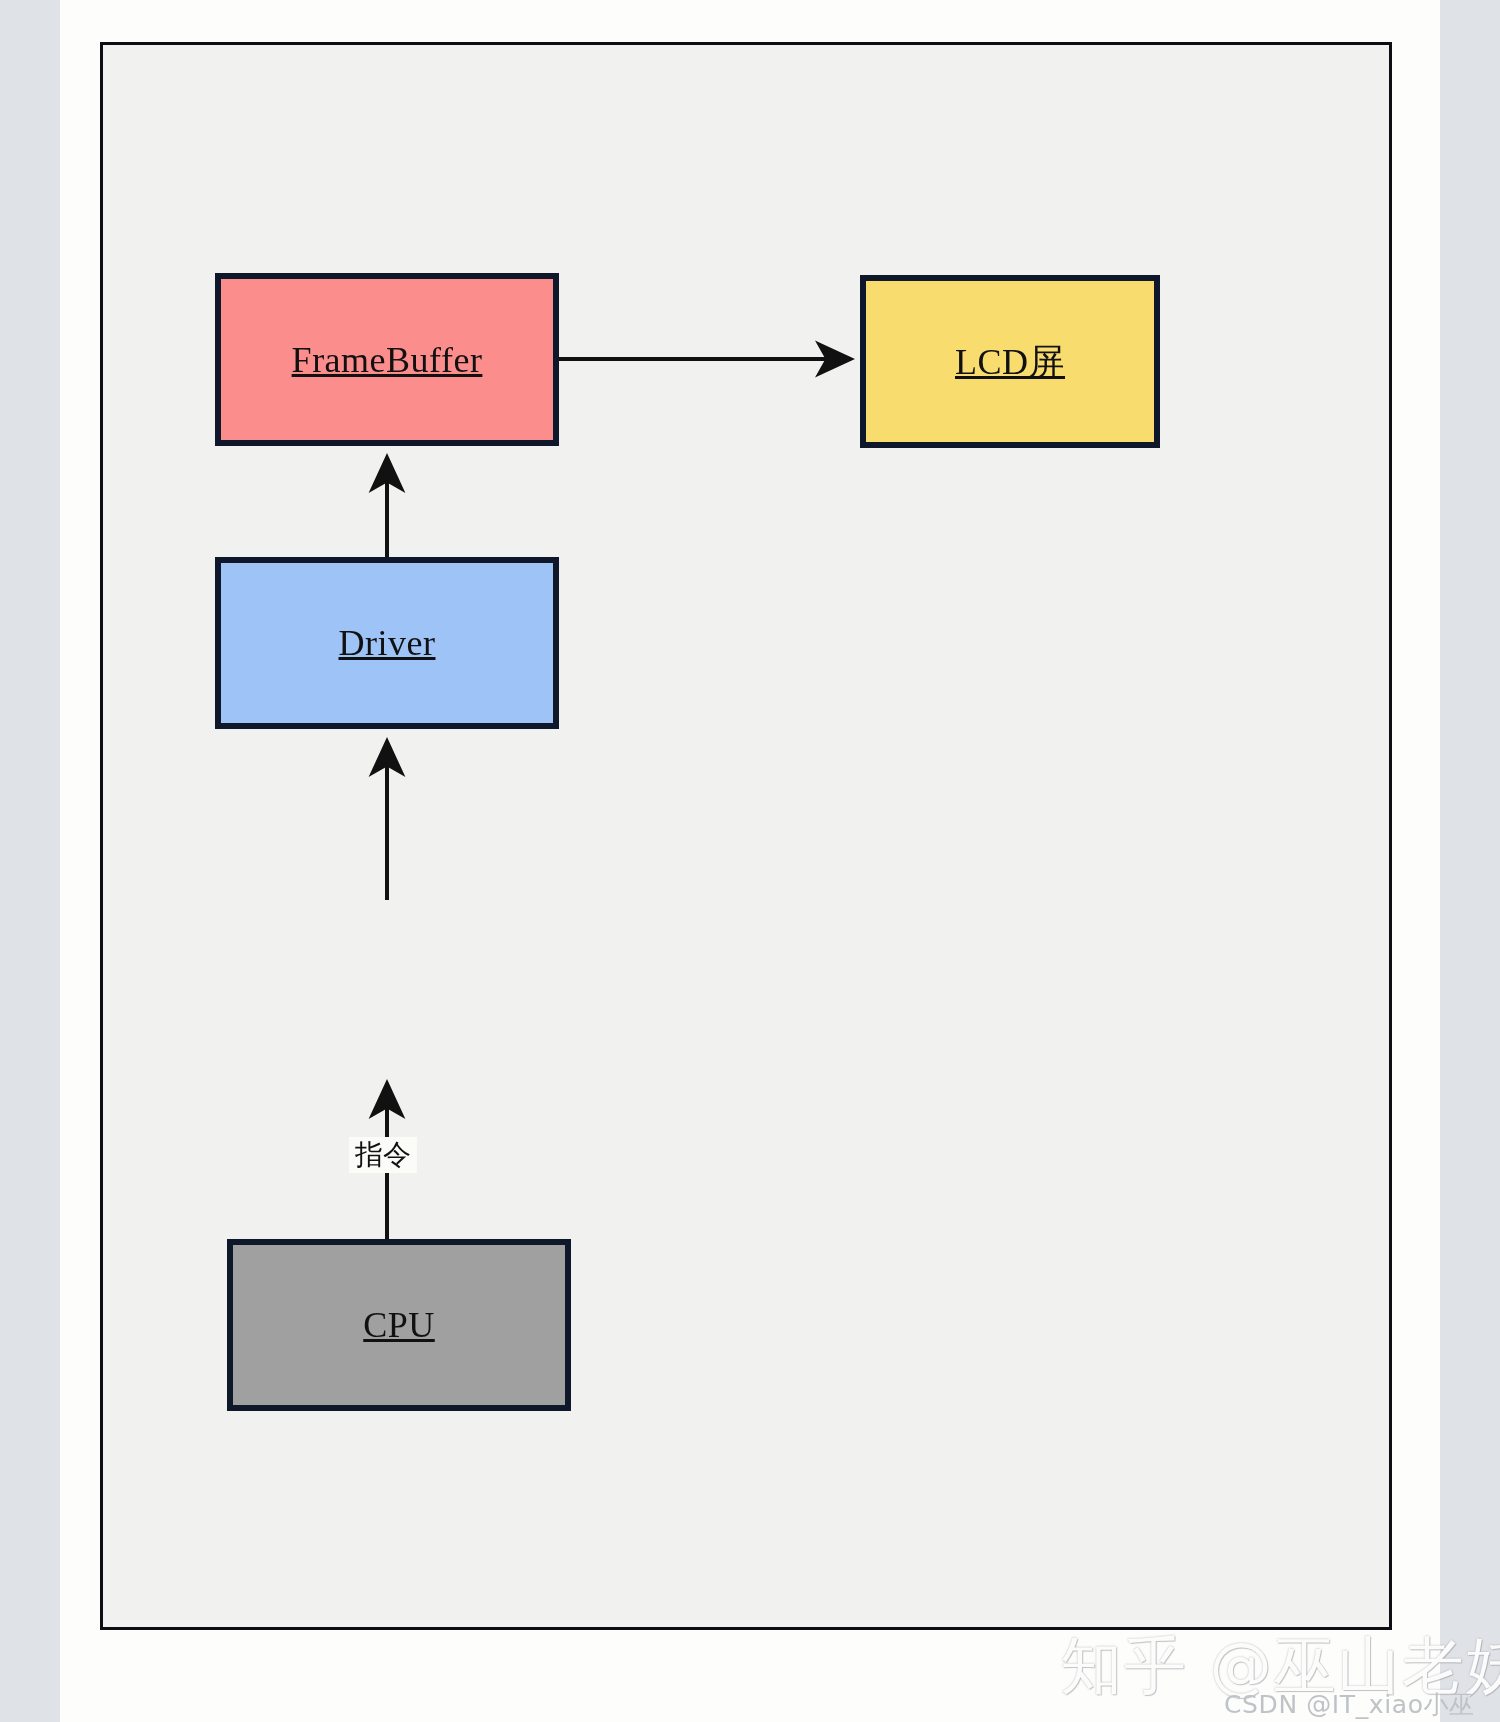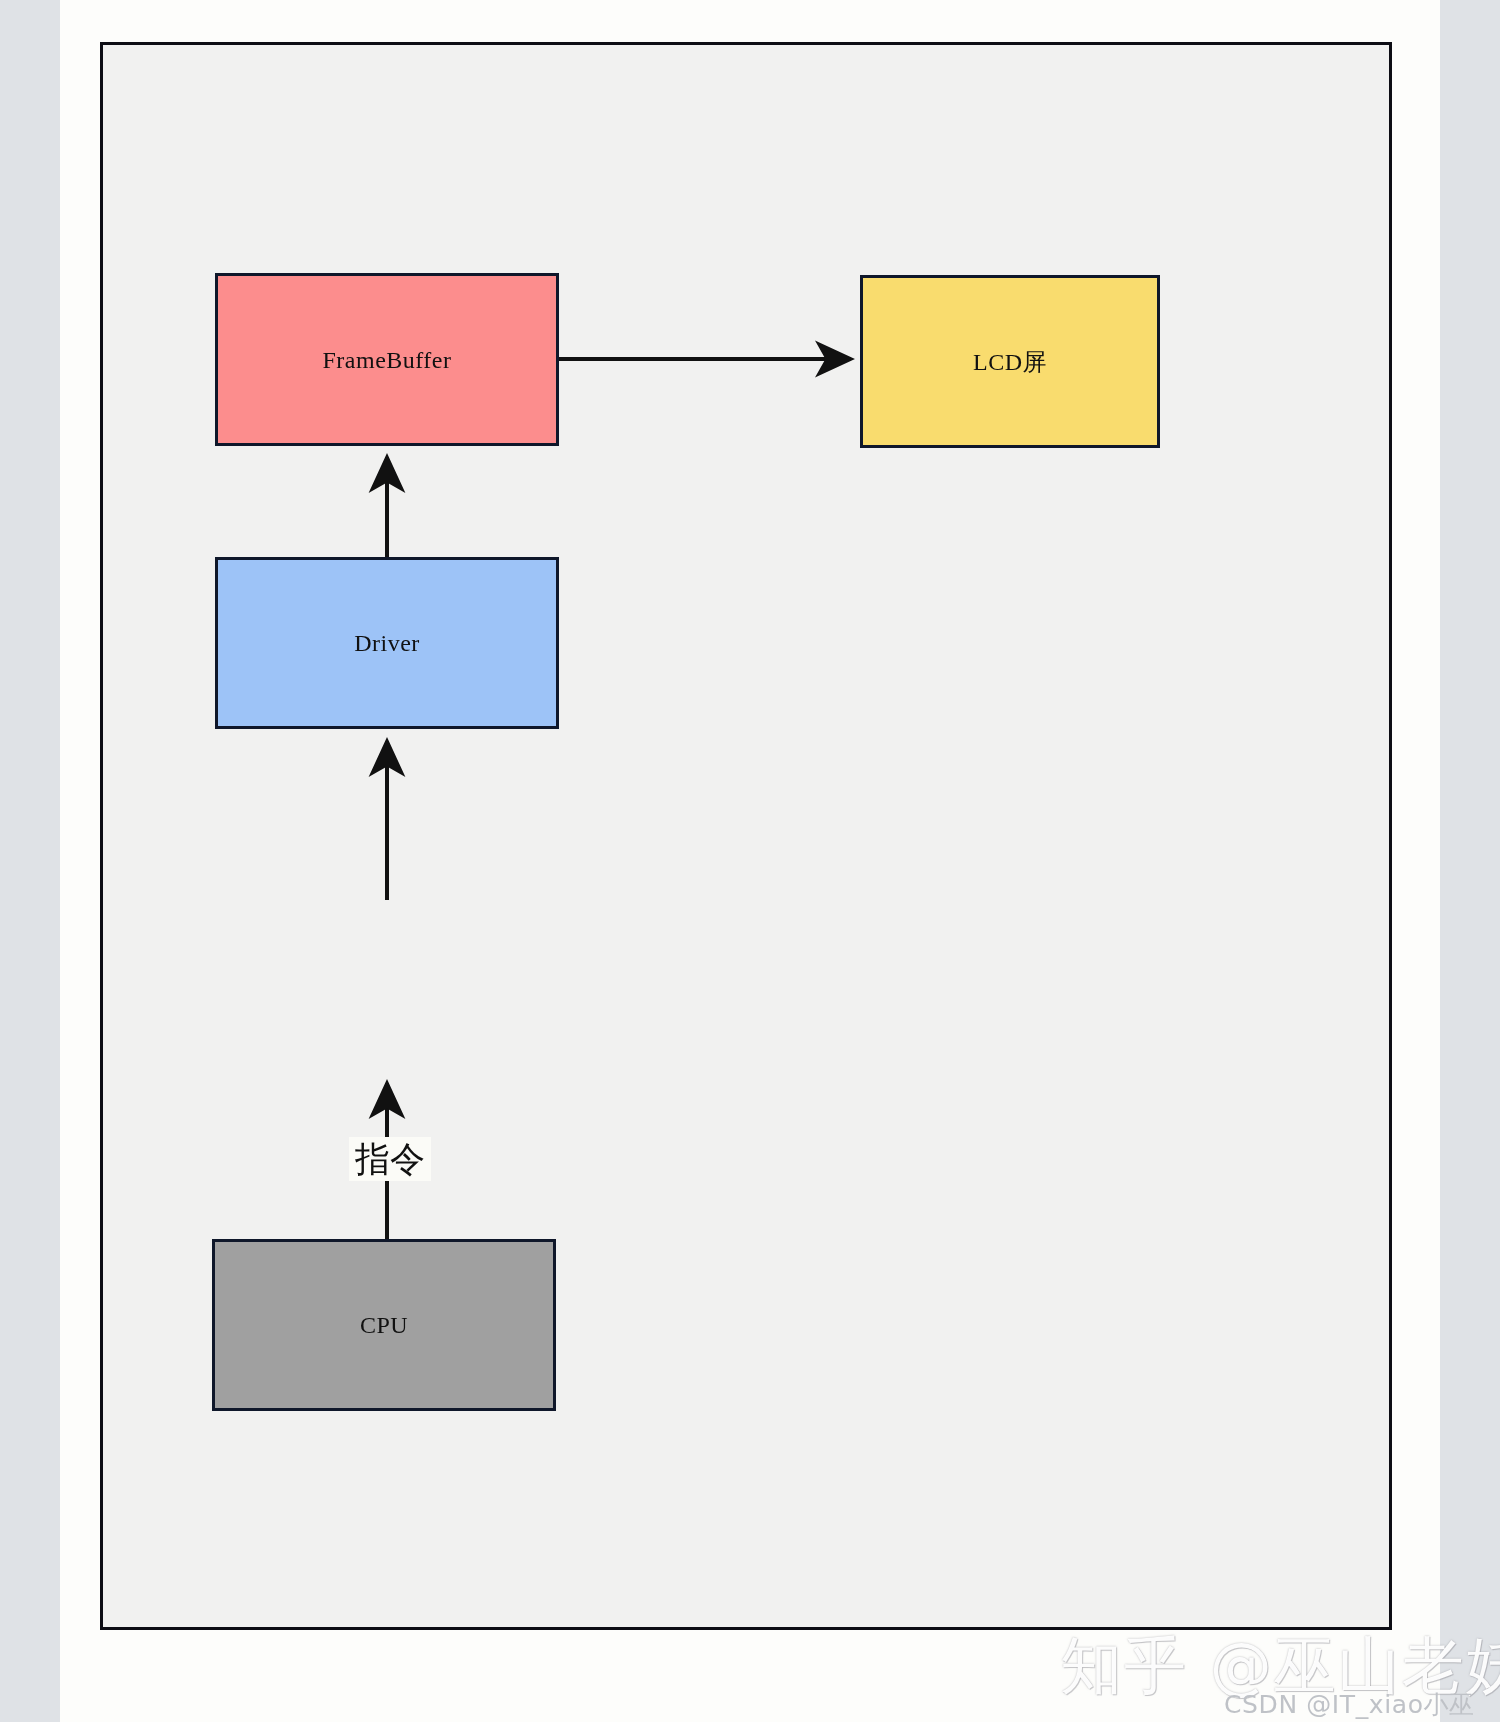--- a/index.html
+++ b/index.html
@@ -41,60 +41,61 @@
     width: 1292px;
     height: 1588px;
     background: #f1f1f0;
     border: 3px solid #0d0d14;
     box-sizing: border-box;
   }
 
   
   .node {
     position: absolute;
-    border: 3px solid #0f172a;
+    border: 6px solid #0f172a;
     box-sizing: border-box;
     display: flex;
     align-items: center;
     justify-content: center;
     color: #111111;
-    font-size: 24px;
+    font-size: 36px;
     letter-spacing: 0.5px;
+    text-decoration: underline;
   }
   .node-label {
     display: block;
     line-height: 1;
     white-space: nowrap;
   }
 
   
   .node-framebuffer { left: 112px;  top: 228px;  width: 344px; height: 173px; }
   .node-lcd         { left: 757px;  top: 230px;  width: 300px; height: 173px; }
   .node-driver      { left: 112px;  top: 512px;  width: 344px; height: 172px; }
   .node-lvgl        { left: 112px;  top: 855px;  width: 344px; height: 172px; }
-  .node-cpu         { left: 109px;  top: 1194px; width: 344px; height: 172px; }
+  .node-cpu         { left: 124px;  top: 1194px; width: 344px; height: 172px; }
 
   
   .connectors {
     position: absolute;
     left: 0; top: 0;
     width: 1286px;
     height: 1582px;
     pointer-events: none;
   }
 
   
   .edge-label {
     position: absolute;
     left: 246px;
     top: 1092px;
     padding: 2px 6px;
     background: #fbfbf7;
     color: #111111;
-    font-size: 35px;
+    font-size: 28px;
     font-family: "DejaVu Sans", "Liberation Sans", sans-serif;
     line-height: 1.15;
     white-space: nowrap;
   }
 
   
   .wm-zhihu {
     position: absolute;
     left: 1060px;
     top: 1624px;

